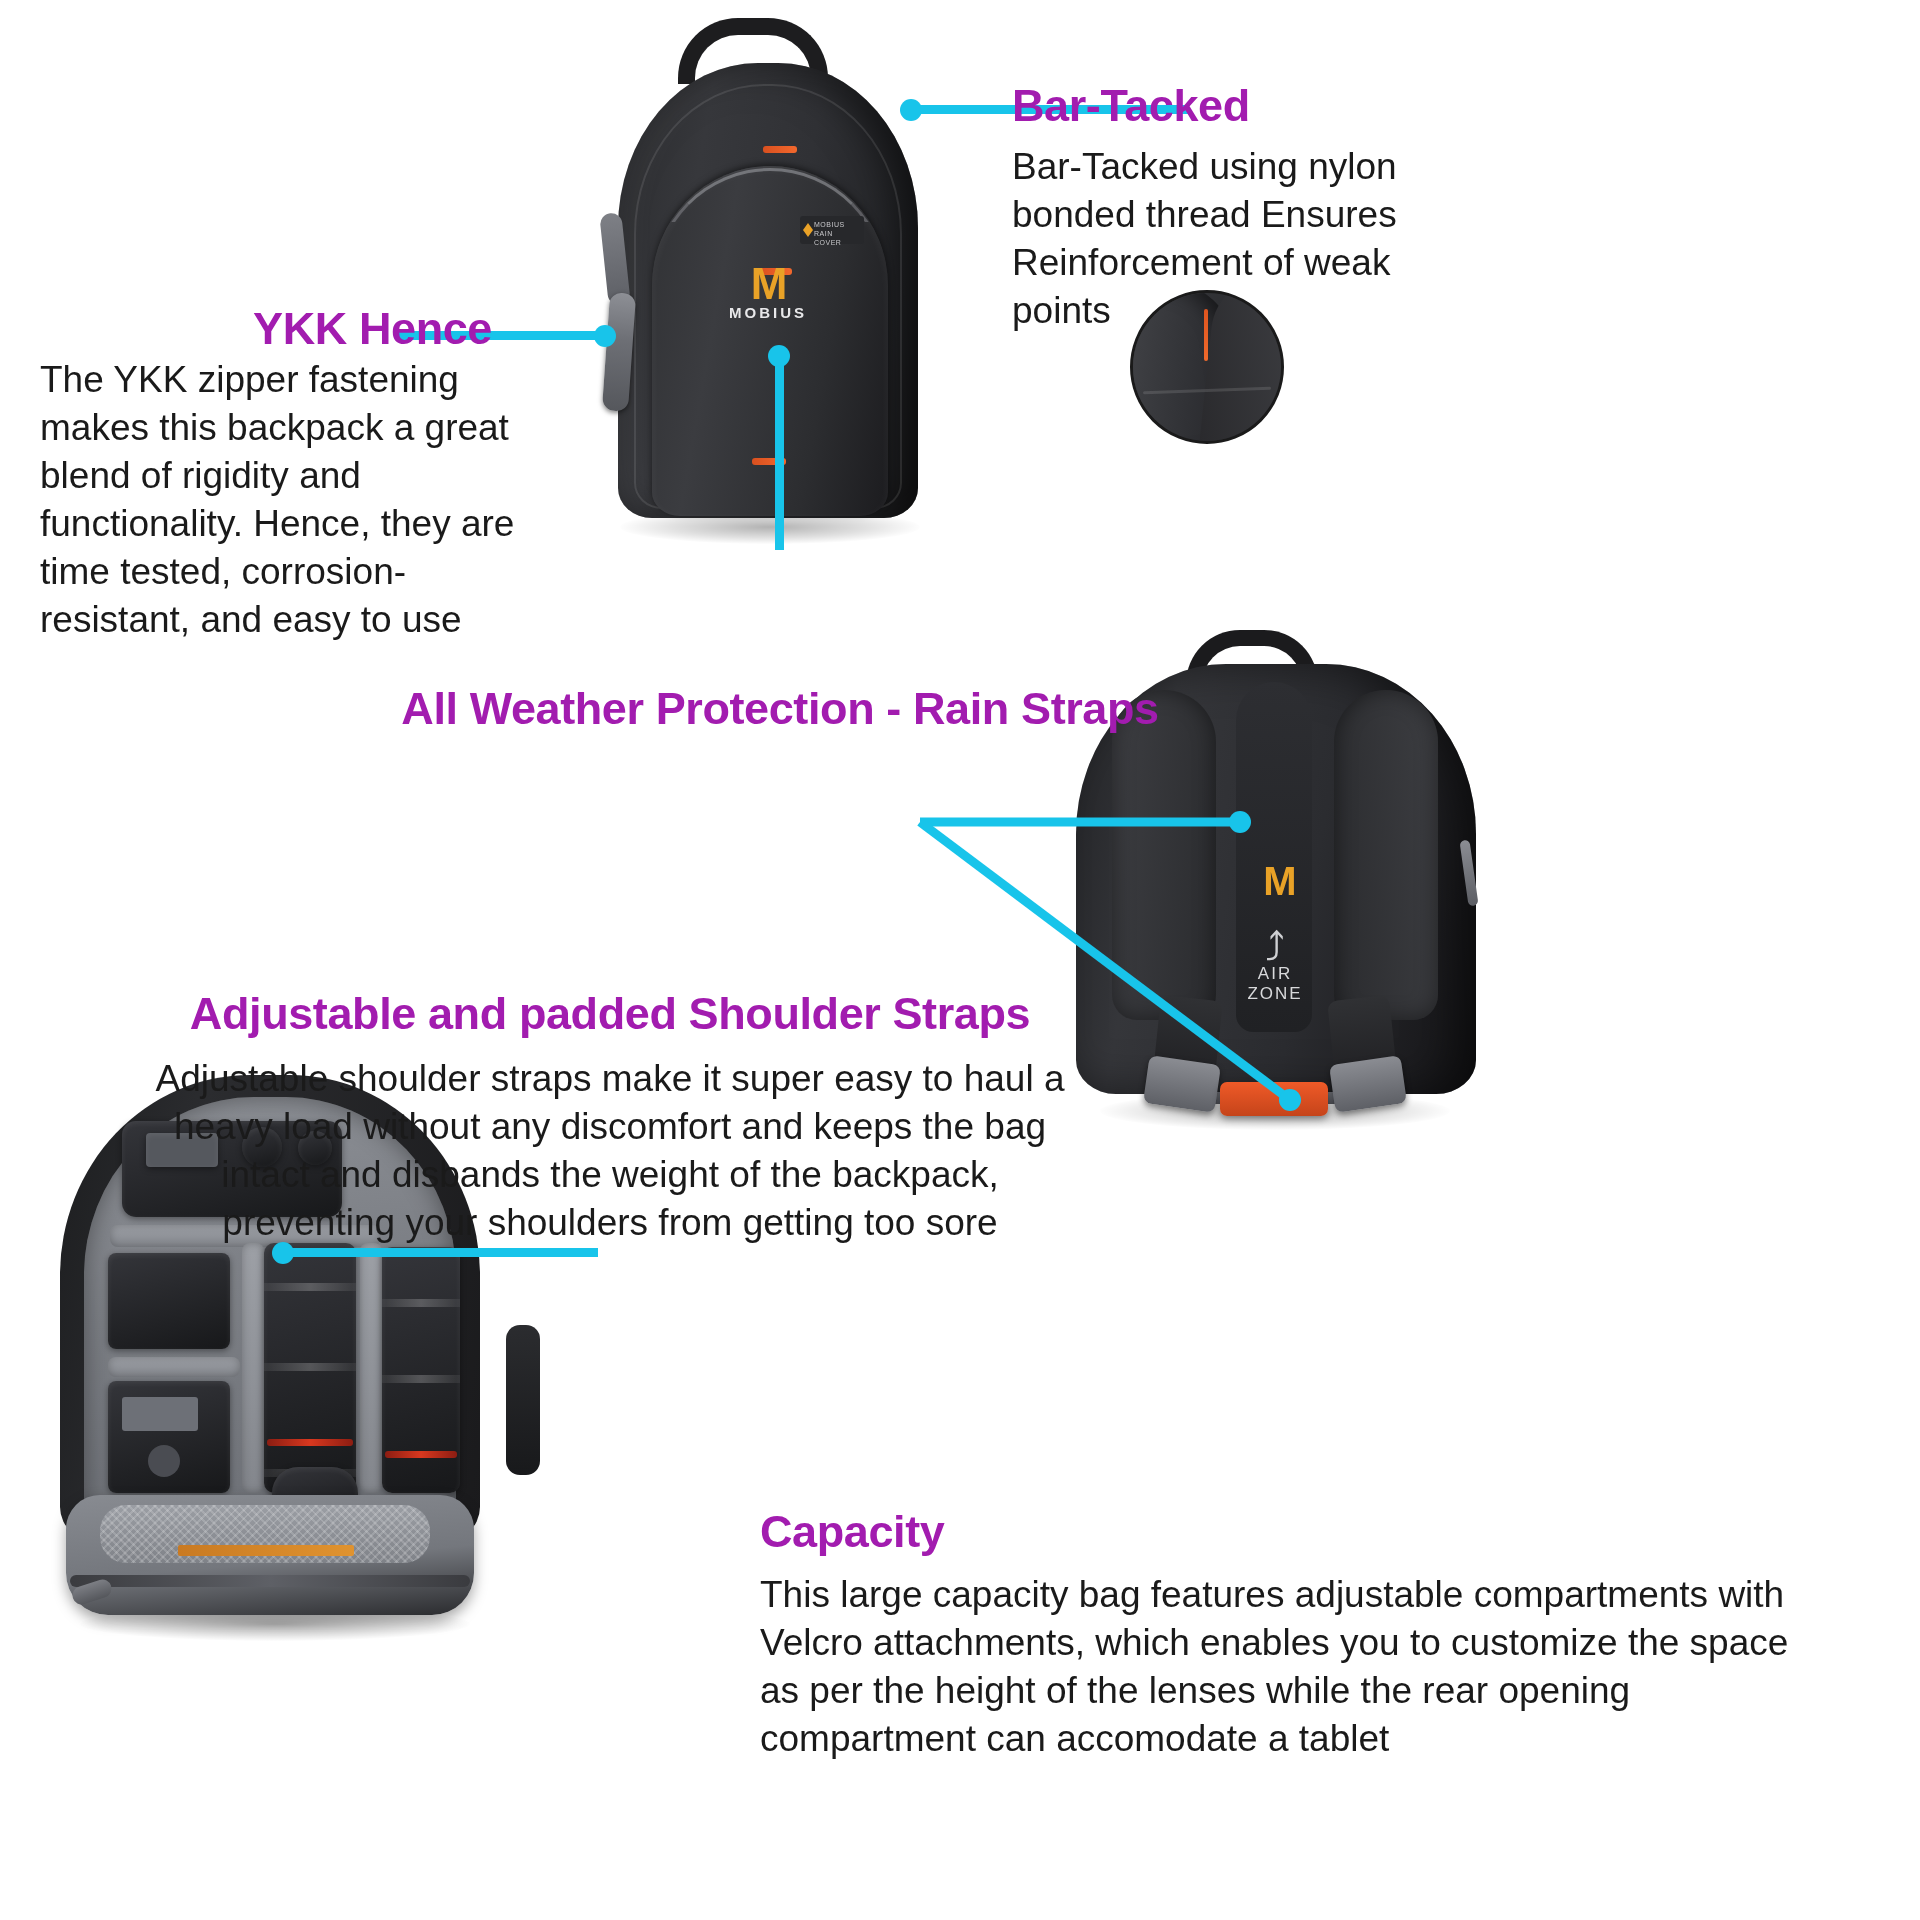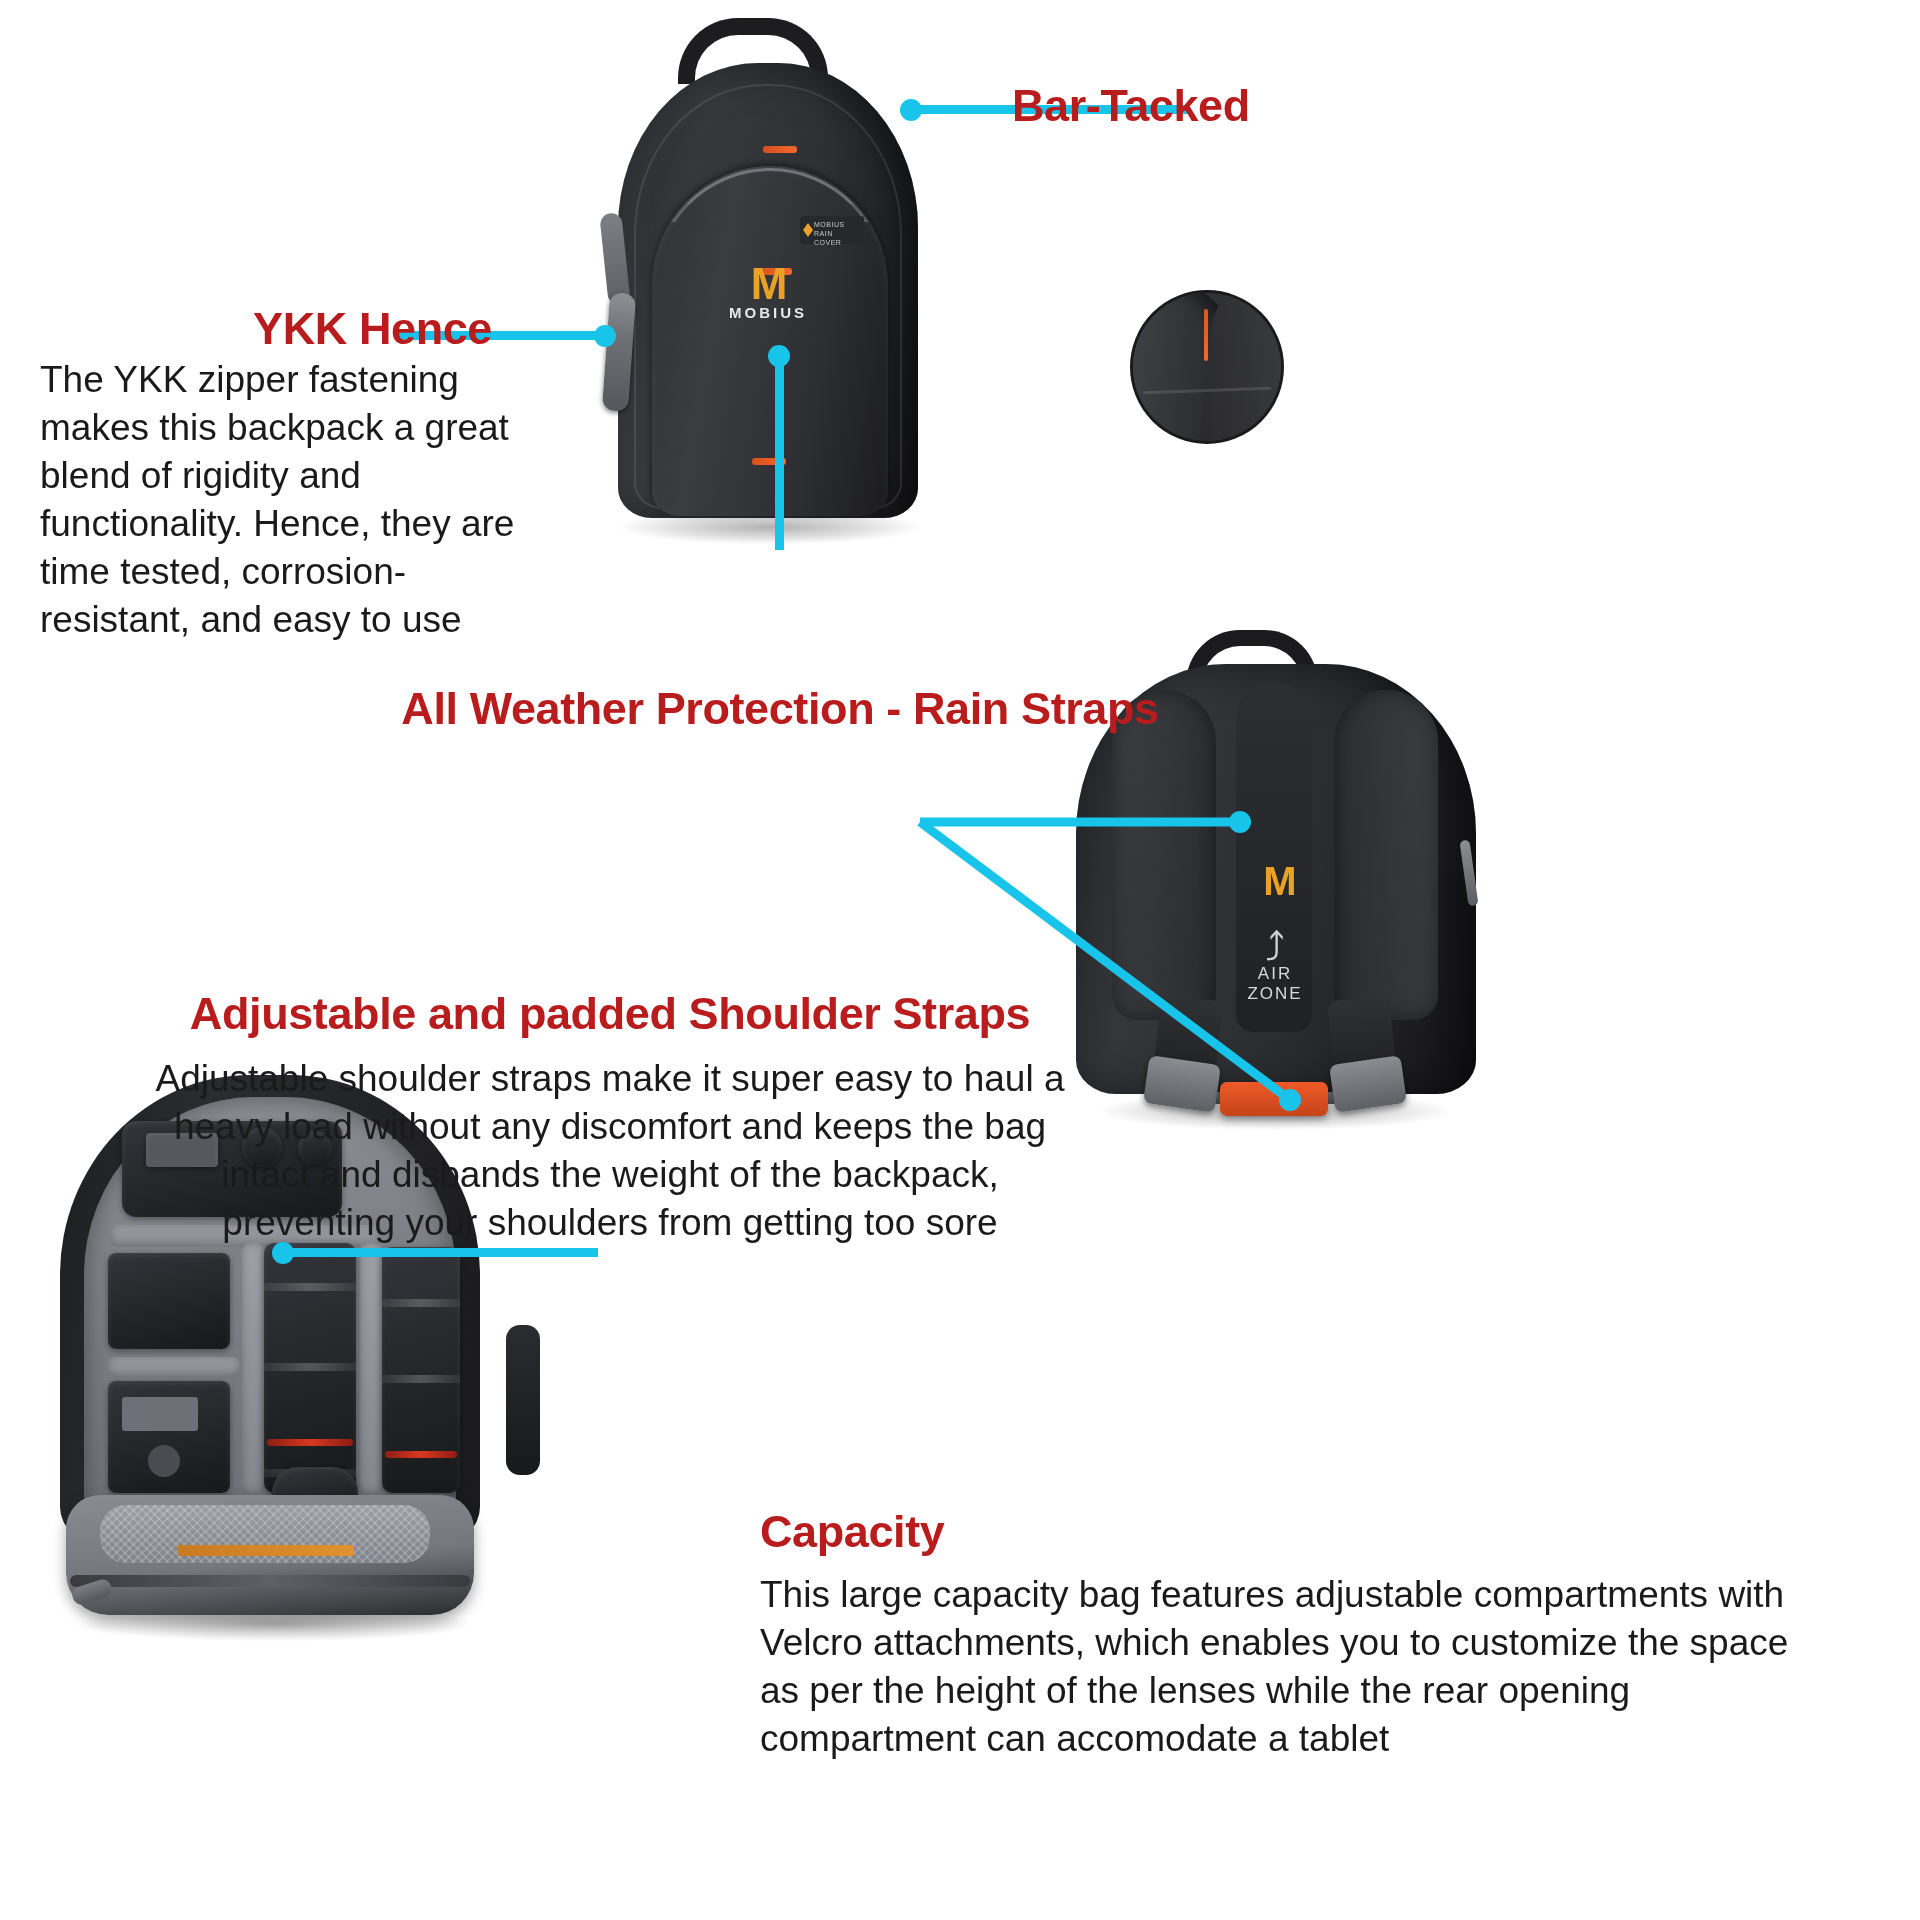--- a/index.html
+++ b/index.html
@@ -11,21 +11,21 @@
     overflow:hidden;
   }
   #stage{ position:relative; width:1920px; height:1920px; background:#fff; }
 
   
   .feat-title{
     font-weight:bold;
     font-size:45px;
     line-height:1.08;
     letter-spacing:-0.4px;
-    color:#b91c1c;
+    color:#a21caf;
     white-space:nowrap;
   }
   .feat-body{
     font-size:37px;
     line-height:1.30;
     color:#1a1a1a;
     font-weight:400;
   }
 
   
@@ -398,20 +398,21 @@
     <path d="M 20 22 L 390 300" stroke="#18c4ea" stroke-width="9" fill="none"></path>
     <circle cx="340" cy="22" r="11" fill="#18c4ea"></circle>
     <circle cx="390" cy="300" r="11" fill="#18c4ea"></circle>
   </svg>
 
   <div class="lead-dot" style="left:272px; top:1242px;"></div>
   <div class="lead-line" style="left:288px; top:1248px; width:310px; height:9px;"></div>
 
   <div style="position:absolute; left:1012px; top:82px; width:470px;">
     <div class="feat-title">Bar-Tacked</div>
+    <div class="feat-body" style="margin-top:12px;">Bar-Tacked using nylon bonded thread Ensures Reinforcement of weak points</div>
   </div>
 
   <div style="position:absolute; left:40px; top:305px; width:480px; text-align:left;">
     <div class="feat-title" style="text-align:right; padding-right:28px;">YKK Hence</div>
     <div class="feat-body" style="margin-top:2px;">The YKK zipper fastening makes this backpack a great blend of rigidity and functionality. Hence, they are time tested, corrosion-resistant, and easy to use</div>
   </div>
 
   <div style="position:absolute; left:350px; top:685px; width:860px; text-align:center;">
     <div class="feat-title">All Weather Protection - Rain Straps</div>
   </div>

